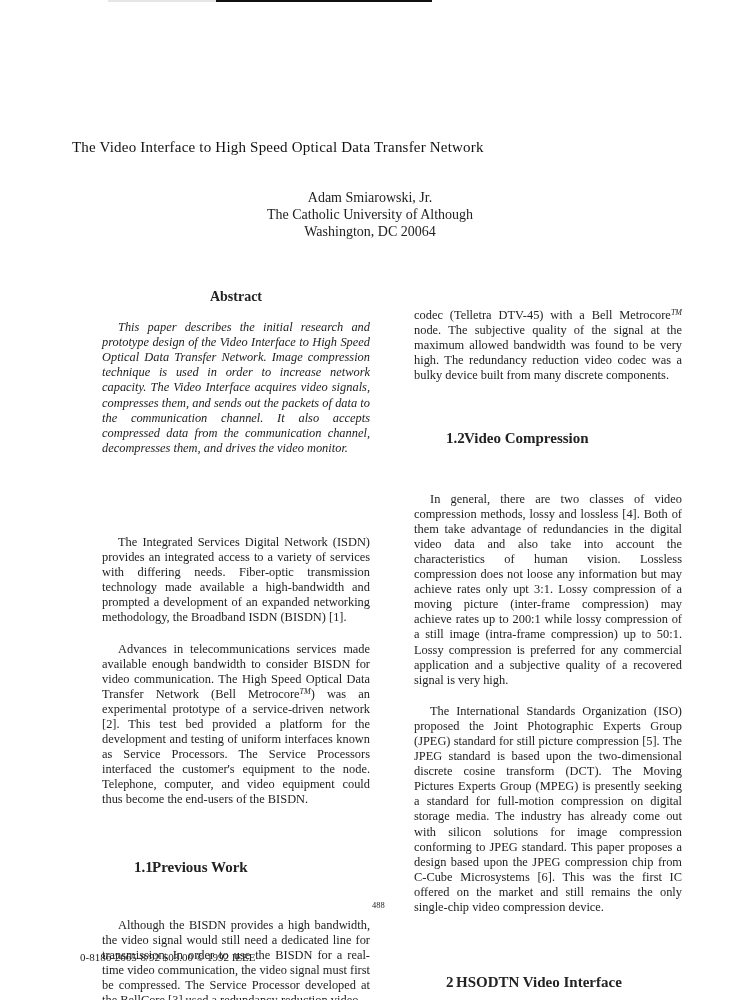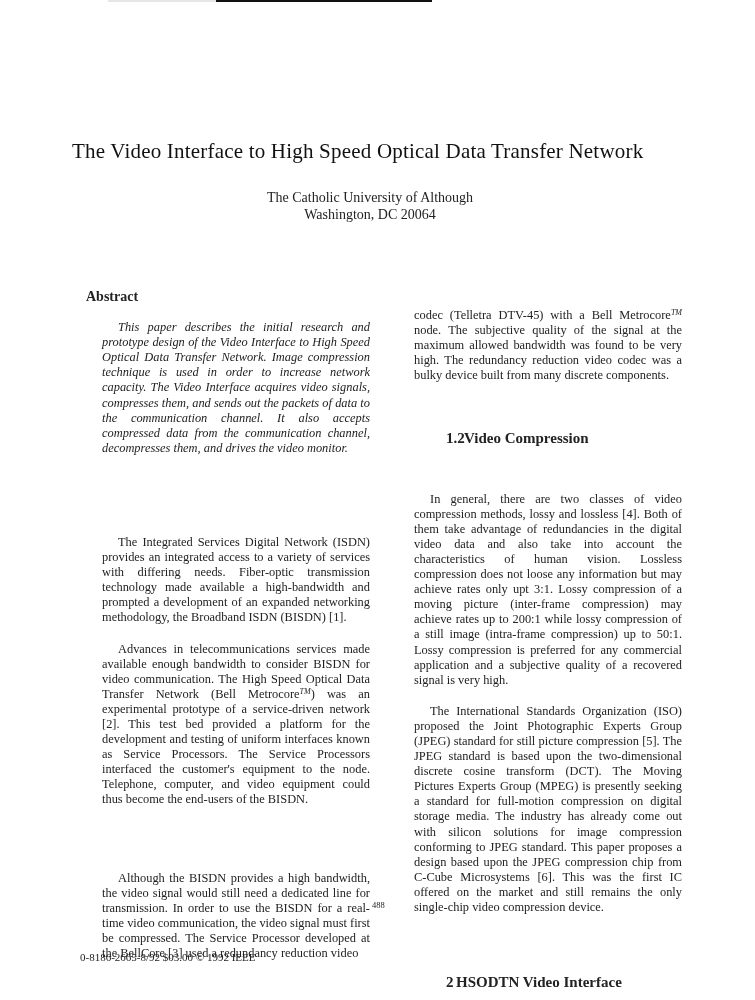--- a/index.html
+++ b/index.html
@@ -5,65 +5,67 @@
   html, body { margin: 0; padding: 0; background: #ffffff; }
   body {
     width: 755px; height: 1000px; position: relative; overflow: hidden;
     font-family: "DejaVu Serif", "Liberation Serif", serif;
     color: #1a1a1a;
   }
   .topbar-light { position: absolute; left: 108px; top: 0; width: 108px; height: 2px; background: #e6e6e6; }
   .topbar-dark { position: absolute; left: 216px; top: 0; width: 216px; height: 2px; background: #111; }
   .title {
     position: absolute; left: 72px; top: 139px; width: 620px;
-    font-family: "Liberation Serif", serif; font-size: 21px; letter-spacing: 0.2px;
+    font-family: "Liberation Serif", serif; font-size: 15px; letter-spacing: 0.2px;
     white-space: nowrap; color: #111;
   }
   .authors {
     position: absolute; left: 200px; top: 189px; width: 340px; text-align: center;
     font-family: "Liberation Serif", serif; font-size: 14px; line-height: 17px; color: #222;
   }
   .col { position: absolute; width: 300px; font-family: "Liberation Serif", serif; font-size: 12.4px; line-height: 15.1px; color: #222; text-align: justify; }
   .col p { margin: 16px; text-indent: 16px; }
   .left { left: 86px; }
   .right { left: 398px; }
-  .abstract-head { font-weight: bold; font-size: 14px; margin: 0 0 13px 0; }
+  .abstract-head { text-align: center; font-weight: bold; font-size: 14px; margin: 0 0 13px 0; }
   .abstract p { font-style: italic; }
   .sec { font-weight: bold; font-size: 15px; margin: 0; text-indent: 0; }
   .sec .num { display: inline-block; width: 26px; }
   .sub .num { width: 34px; }
   .sup { font-size: 8px; vertical-align: top; position: relative; top: -3px; font-style: italic; }
   .footer-left { position: absolute; left: 80px; top: 951px; font-family: "Liberation Serif", serif; font-size: 11px; color: #222; }
   .pagenum { position: absolute; left: 372px; top: 900px; font-family: "Liberation Serif", serif; font-size: 8.5px; color: #222; }
 </style>
 </head>
 <body>
 
 <div class="topbar-light"></div>
 <div class="topbar-dark"></div>
 
 <div class="title">The Video Interface to High Speed Optical Data Transfer Network</div>
 
 <div class="authors">
+  <div>Adam Smiarowski, Jr.</div>
   <div>The Catholic University of Although</div>
   <div>Washington, DC 20064</div>
 </div>
 
 <div class="col left" style="top:289px;">
   <div class="abstract">
     <div class="abstract-head">Abstract</div>
     <p>This paper describes the initial research and prototype design of the Video Interface to High Speed Optical Data Transfer Network. Image compression technique is used in order to increase network capacity. The Video Interface acquires video signals, compresses them, and sends out the packets of data to the communication channel. It also accepts compressed data from the communication channel, decompresses them, and drives the video monitor.</p>
   </div>
 
   <div style="height:36px"></div>
   <div style="height:11px"></div>
   <p>The Integrated Services Digital Network (ISDN) provides an integrated access to a variety of services with differing needs. Fiber-optic transmission technology made available a high-bandwidth and prompted a development of an expanded networking methodology, the Broadband ISDN (BISDN) [1].</p>
   <p><span>Advances in telecommunications services made available enough bandwidth to consider BISDN for video communication. The High Speed Optical Data Transfer Network (Bell Metrocore</span><span class="sup">TM</span><span>) was an experimental prototype of a service-driven network [2]. This test bed provided a platform for the development and testing of uniform interfaces known as Service Processors. The Service Processors interfaced the customer's equipment to the node. Telephone, computer, and video equipment could thus become the end-users of the BISDN.</span></p>
 
   <div style="height:20px"></div>
+  <p class="sec sub"><span class="num">1.1</span><span>Previous Work</span></p>
   <div style="height:11px"></div>
   <p>Although the BISDN provides a high bandwidth, the video signal would still need a dedicated line for transmission. In order to use the BISDN for a real-time video communication, the video signal must first be compressed. The Service Processor developed at the BellCore [3] used a redundancy reduction video</p>
 </div>
 
 <div class="col right" style="top:292px;">
   <p style="text-indent:0"><span>codec (Telletra DTV-45) with a Bell Metrocore</span><span class="sup">TM</span><span> node. The subjective quality of the signal at the maximum allowed bandwidth was found to be very high. The redundancy reduction video codec was a bulky device built from many discrete components.</span></p>
 
   <div style="height:16px"></div>
   <p class="sec sub"><span class="num">1.2</span><span>Video Compression</span></p>
   <div style="height:13px"></div>

